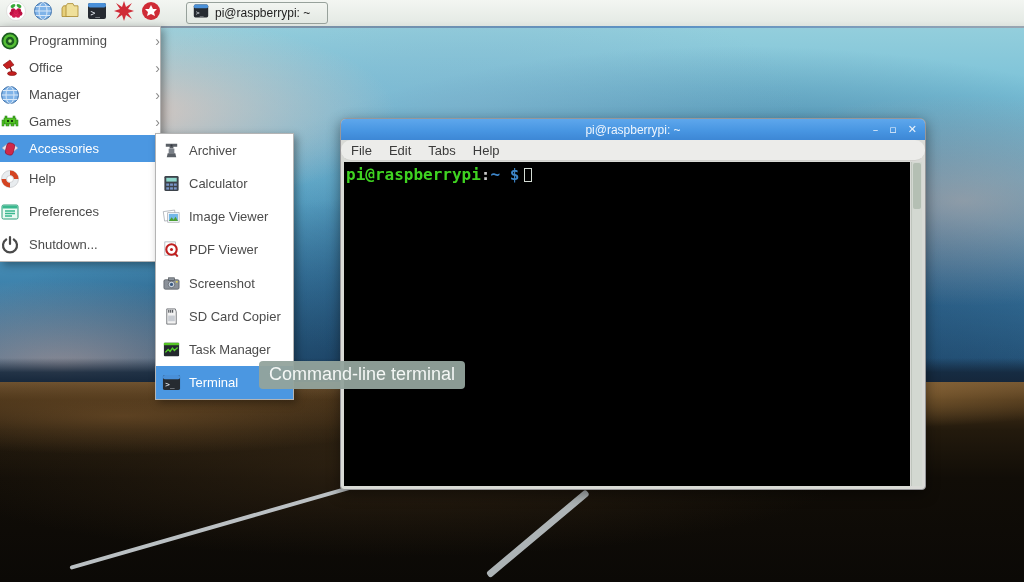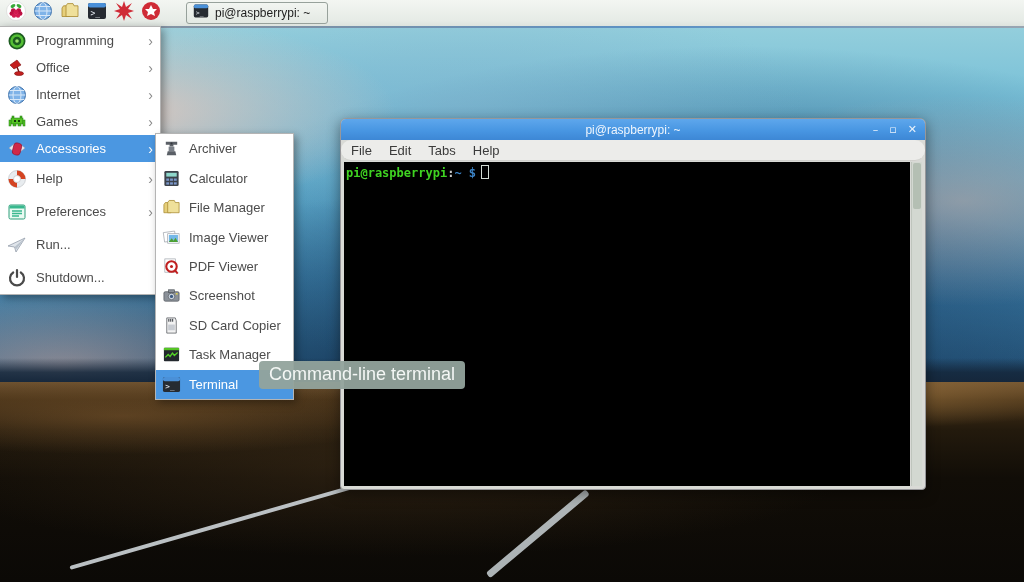--- a/index.html
+++ b/index.html
@@ -67,21 +67,21 @@
   .task-button svg { width:16px; height:16px; flex:0 0 auto; }
   .task-button .tb-label { font-size:12px; color:#1e1e1e; white-space:nowrap; }
 
   
   .main-menu {
     position:absolute; left:0; top:26px; width:161px; z-index:50;
     background:#ffffff; border:1px solid #b4b4b4; border-left:none;
     box-shadow:3px 3px 8px rgba(0,0,0,.35);
   }
   .menu-item {
-    height:27px; display:flex; align-items:center; padding:0 7px; cursor:pointer;
+    height:27px; display:flex; align-items:center; padding:0 0; cursor:pointer;
   }
   .menu-item.tall { height:33px; }
   .menu-item .mi { width:20px; height:20px; flex:0 0 auto; display:flex; }
   .menu-item .mi svg { width:20px; height:20px; }
   .menu-item .label { margin-left:9px; font-size:13px; color:#4c4c4c; white-space:nowrap; }
   .menu-item .arrow { margin-left:auto; font-size:14px; color:#8a8a8a; line-height:1; }
   .menu-item.selected { background:#4b97e1; }
   .menu-item.selected .label, .menu-item.selected .arrow { color:#ffffff; }
 
   .sub-menu {
@@ -118,21 +118,21 @@
   }
   .win-btn { color:#eaf2fb; font-size:11px; line-height:1; cursor:pointer; font-family:"DejaVu Sans", sans-serif; }
   .menubar {
     height:21px; background:#ececea; border-bottom:1px solid #d0d0cc;
     display:flex; align-items:center; padding-left:7px;border-radius:10px;
   }
   .menubar .mb-item { font-size:13px; color:#3b3b3b; margin-right:11px; padding:1px 3px; cursor:pointer; }
   .term-content {
     position:absolute; left:3px; top:43px; right:15px; bottom:3px;
     background:#000000; font-family:"DejaVu Sans Mono", monospace;
-    font-size:12px; font-weight:bold; padding:3px 2px; cursor:text;
+    font-size:16px; font-weight:bold; padding:3px 2px; cursor:text;
   }
   .term-scrollbar {
     position:absolute; right:3px; top:43px; bottom:3px; width:11px;
     background:#d3d8d1; border-left:1px solid #bfc5bd; cursor:pointer;
   }
   .term-scroll-thumb {
     position:absolute; left:1px; right:1px; top:1px; height:46px;
     background:#b4bfb3; border-radius:2px;
   }
   .prompt-line { white-space:pre; }
@@ -247,21 +247,21 @@
     <span class="arrow">›</span>
   </div>
   <div class="menu-item">
     <span class="mi">
         <svg viewBox="0 0 20 20">
           <circle cx="10" cy="10" r="8.5" fill="#7fb3e8" stroke="#3a6ea8"></circle>
           <ellipse cx="10" cy="10" rx="4" ry="8.5" fill="none" stroke="#d8e8f8"></ellipse>
           <path d="M1.5,10h17 M3,5.5h14 M3,14.5h14" stroke="#d8e8f8" fill="none"></path>
         </svg>
       </span>
-    <span class="label">Internet</span>
+    <span class="label">Manager</span>
     <span class="arrow">›</span>
   </div>
   <div class="menu-item">
     <span class="mi">
         <svg viewBox="0 0 20 20" fill="#55c424" stroke="#1c7a10" stroke-width=".5">
           <rect x="5" y="4" width="2" height="2"></rect>
           <rect x="13" y="4" width="2" height="2"></rect>
           <rect x="4" y="6" width="12" height="6"></rect>
           <rect x="2" y="8" width="2" height="6"></rect>
           <rect x="16" y="8" width="2" height="6"></rect>
@@ -304,30 +304,20 @@
           <rect x="2.5" y="3.5" width="15" height="3" fill="#38b88e"></rect>
           <path d="M5,9h10 M5,11.5h10 M5,14h7" stroke="#38b88e" stroke-width="1.4"></path>
         </svg>
       </span>
     <span class="label">Preferences</span>
     <span class="arrow">›</span>
   </div>
   <div class="menu-item tall">
     <span class="mi">
         <svg viewBox="0 0 20 20">
-          <polygon points="1,11 18,3 9,17 7.5,12" fill="#dfe4ea" stroke="#8a94a2" stroke-width=".7"></polygon>
-          <polygon points="7.5,12 18,3 9,14.5" fill="#b9c2cc"></polygon>
-        </svg>
-      </span>
-    <span class="label">Run...</span>
-    <span class="arrow"></span>
-  </div>
-  <div class="menu-item tall">
-    <span class="mi">
-        <svg viewBox="0 0 20 20">
           <path d="M6.2,4.5 A7,7 0 1 0 13.8,4.5" fill="none" stroke="#4a4a4a" stroke-width="2.2" stroke-linecap="round"></path>
           <line x1="10" y1="2" x2="10" y2="9" stroke="#4a4a4a" stroke-width="2.2" stroke-linecap="round"></line>
         </svg>
       </span>
     <span class="label">Shutdown...</span>
     <span class="arrow"></span>
   </div>
 </div>
 
 <div class="sub-menu">
@@ -355,29 +345,20 @@
             <rect x="8.5" y="14" width="3" height="2.4"></rect>
             <rect x="12.5" y="14" width="3" height="2.4"></rect>
           </g>
         </svg>
       </span>
     <span class="label">Calculator</span>
   </div>
   <div class="menu-item">
     <span class="mi">
         <svg viewBox="0 0 20 20">
-          <path d="M2,7 l1.5-2.2 h5 l1,2.2 v8.5 h-7.5z" fill="#e6cf7a" stroke="#a8892f" stroke-width=".8"></path>
-          <path d="M6,4.8 l1.5-2.2 h5.5 l1,2.2 h4 v10.7 h-12z" fill="#efe09a" stroke="#a8892f" stroke-width=".8"></path>
-        </svg>
-      </span>
-    <span class="label">File Manager</span>
-  </div>
-  <div class="menu-item">
-    <span class="mi">
-        <svg viewBox="0 0 20 20">
           <rect x="2" y="4" width="12" height="10" fill="#fff" stroke="#9aa0a8" stroke-width=".7" transform="rotate(-8 8 9)"></rect>
           <rect x="6" y="6" width="12" height="10" fill="#fff" stroke="#9aa0a8" stroke-width=".7"></rect>
           <rect x="7.2" y="7.2" width="9.6" height="7.6" fill="#74b8e8"></rect>
           <path d="M7.2,14.8 l3-4 2,2.5 2-3 2.6,4.5z" fill="#4da032"></path>
         </svg>
       </span>
     <span class="label">Image Viewer</span>
   </div>
   <div class="menu-item">
     <span class="mi">

